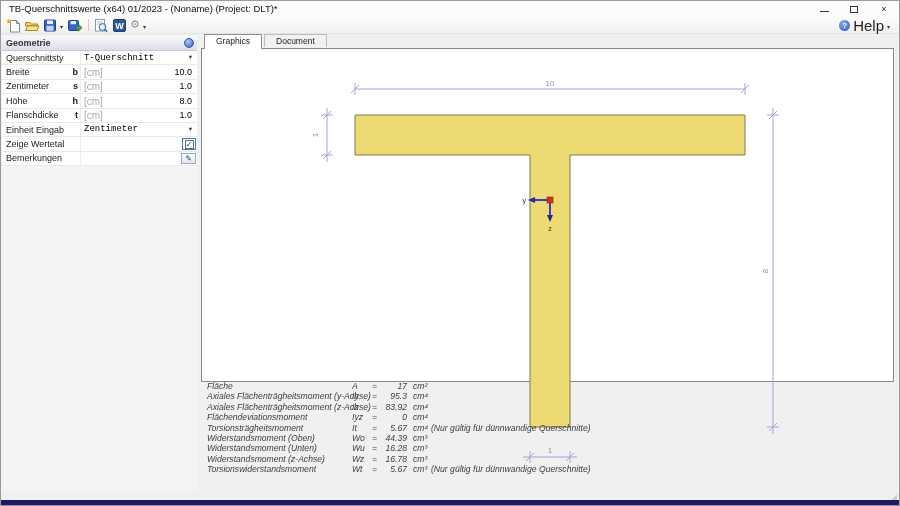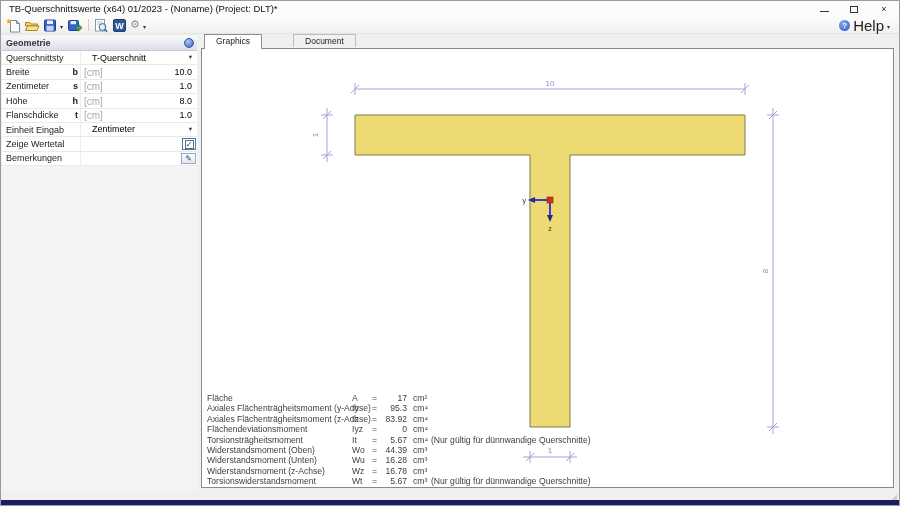--- a/index.html
+++ b/index.html
@@ -35,40 +35,40 @@
   .panel-header span.ph-label{font-size:9px;color:#333;font-weight:bold;}
   .panel-ico{margin-left:auto;width:10px;height:10px;border-radius:50%;
     background:radial-gradient(circle at 35% 30%,#a9c6f2,#3a66c4);border:1px solid #2f55a5;}
   .prop-table{background:#fff;}
   .prow{display:flex;height:14.4px;border-bottom:1px solid #e9e9e9;background:#fff;align-items:center;font-size:9px;}
   .plabel{width:62px;padding-left:4px;color:#222;white-space:nowrap;overflow:hidden;}
   .psym{width:16px;text-align:right;font-weight:bold;color:#222;padding-right:2px;}
   .pcell{flex:1;align-self:stretch;border-left:1px solid #ececec;position:relative;}
   .phint{position:absolute;left:3px;top:1.5px;color:#ababab;font-size:10px;}
   .pval-r{position:absolute;right:5px;top:1.5px;color:#000;}
-  .pval-l{position:absolute;left:11px;top:1.5px;color:#000;}
+  .pval-l{position:absolute;left:3px;top:1.5px;color:#000;font-family:Liberation Mono, monospace;}
   .ddbtn{position:absolute;right:1px;top:1px;width:11px;height:11px;text-align:center;
     font-family:"DejaVu Sans",sans-serif;font-size:6.5px;line-height:11px;color:#333;}
   .cbcell{position:absolute;right:1px;top:0.5px;width:14px;height:12.5px;border:1px solid #3d7bbf;
     background:#fff;display:flex;align-items:center;justify-content:center;}
   .cbox{width:9px;height:9px;border:1px solid #6b6b6b;background:#fff;text-align:center;
     font-family:"DejaVu Sans",sans-serif;font-size:8px;line-height:8px;color:#16406e;}
   .editbtn{position:absolute;right:1px;top:1px;width:15px;height:11.5px;border:1px solid #9aa7bd;
     background:linear-gradient(#ffffff,#dfe5ef);display:flex;align-items:center;justify-content:center;
     font-family:"DejaVu Sans",sans-serif;font-size:8px;color:#2e4f86;line-height:9px;}
   
-  .tabbar{position:absolute;left:203px;top:33px;height:14px;display:flex;gap:29px;}
+  .tabbar{position:absolute;left:203px;top:33px;height:14px;display:flex;}
   .tab{height:13px;line-height:12px;font-size:8.5px;padding:0 11px;margin-right:2px;
     background:#f1f1f1;border:1px solid #bcbcbc;border-bottom:none;color:#222;}
   .tab.active{background:#fff;height:15px;border-color:#8e8e8e;z-index:3;position:relative;}
-  .canvas{position:absolute;left:200px;top:47px;width:693px;height:440px;background:#fff;
+  .canvas{position:absolute;left:200px;top:47px;width:693px;height:334px;background:#fff;
     border:1px solid #848993;}
   .canvas svg{position:absolute;left:0;top:0;}
   
-  .results{position:absolute;left:2px;top:344px;right:0;}
+  .results{position:absolute;left:2px;top:332px;right:0;font-style:italic;}
   .res-row{position:relative;height:10.4px;font-size:8.6px;line-height:10.4px;color:#3d3d3d;white-space:nowrap;}
   .res-label{position:absolute;left:3px;}
   .res-sym{position:absolute;left:148px;}
   .res-eq{position:absolute;left:168px;}
   .res-val{position:absolute;left:172px;width:31px;text-align:right;}
   .res-unit{position:absolute;left:209px;text-align:right;}
   .res-note{position:absolute;left:227px;}
   
   .statusbar{position:absolute;left:0;right:0;top:490px;height:11px;background:#f0f0f0;}
   .grip{position:absolute;right:2px;top:3px;width:7px;height:7px;

